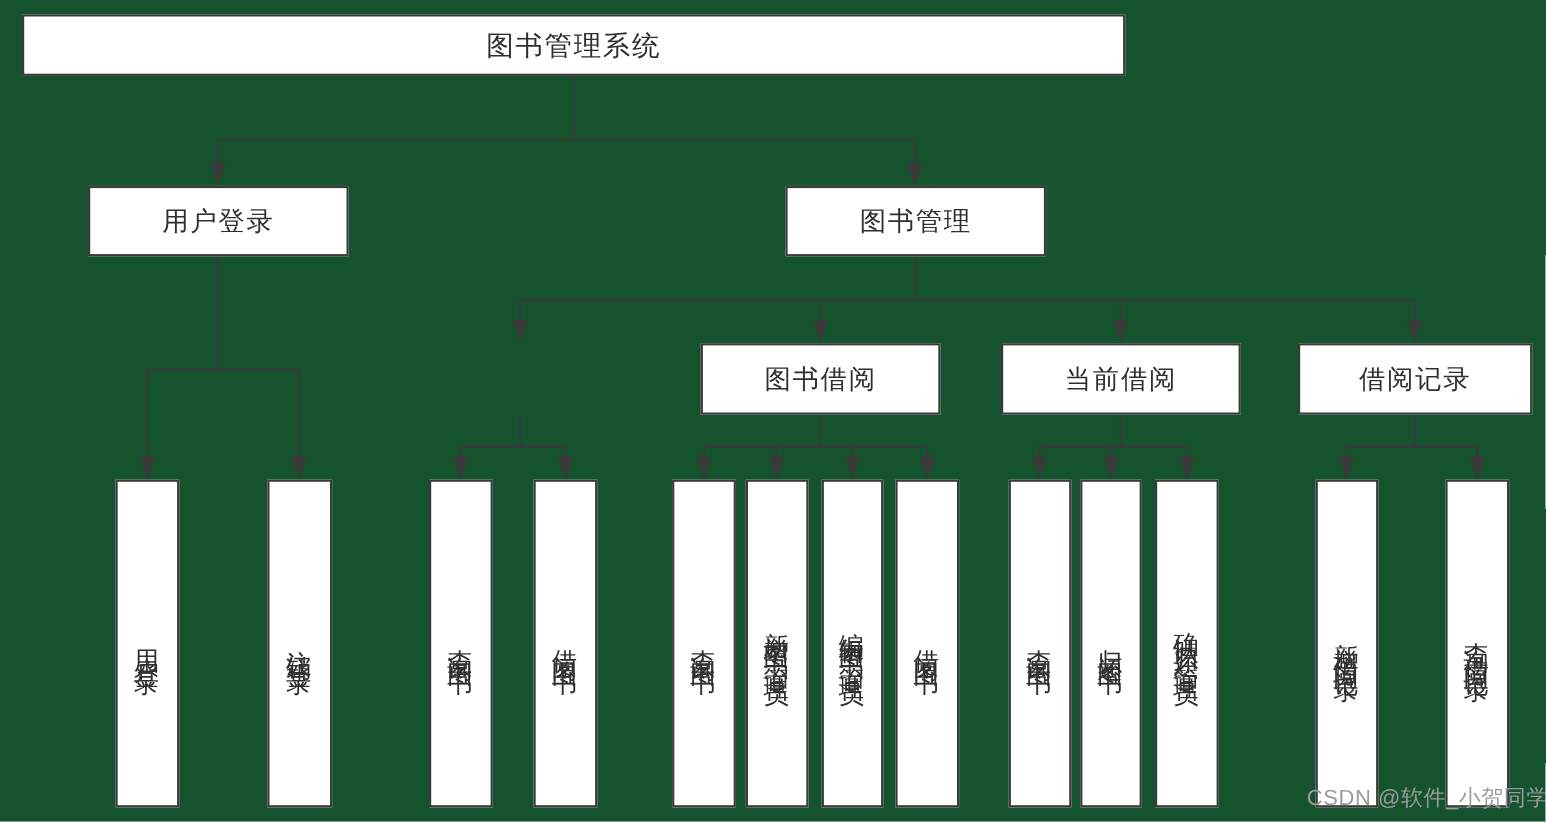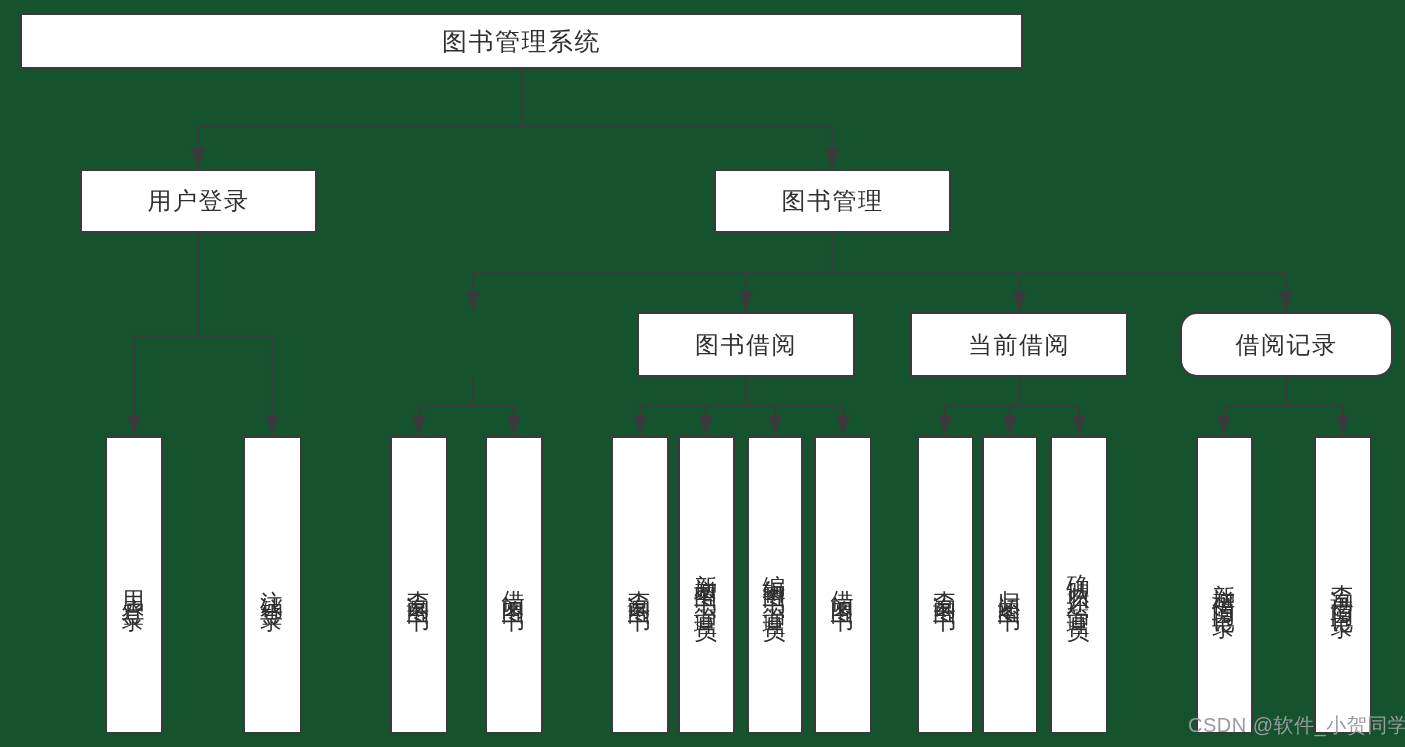--- a/index.html
+++ b/index.html
@@ -40,21 +40,21 @@
     font-size: 23px;
     letter-spacing: 6.5px;
   }
   
   #b-root    { left: 20px;   top: 13px;  width: 1003px; height: 56px; font-size: 25px; }
   #b-login   { left: 80px;   top: 169px; width: 237px;  height: 64px; }
   #b-mgmt    { left: 714px;  top: 169px; width: 237px;  height: 64px; }
   #b-rec     { left: 365px;  top: 312px; width: 216px;  height: 65px; }
   #b-borrow  { left: 637px;  top: 312px; width: 218px;  height: 65px; }
   #b-current { left: 910px;  top: 312px; width: 218px;  height: 65px; }
-  #b-records { left: 1180px; top: 312px; width: 213px;  height: 65px; border-radius: 17px; }
+  #b-records { left: 1180px; top: 312px; width: 213px;  height: 65px; }
   
   #l-a1 { left: 105px;  width: 58px; }
   #l-a2 { left: 243px;  width: 59px; }
   #l-b1 { left: 390px;  width: 58px; }
   #l-b2 { left: 485px;  width: 58px; }
   #l-c1 { left: 611px;  width: 58px; }
   #l-c2 { left: 678px;  width: 57px; }
   #l-c3 { left: 747px;  width: 56px; }
   #l-c4 { left: 814px;  width: 58px; }
   #l-d1 { left: 917px;  width: 57px; }

